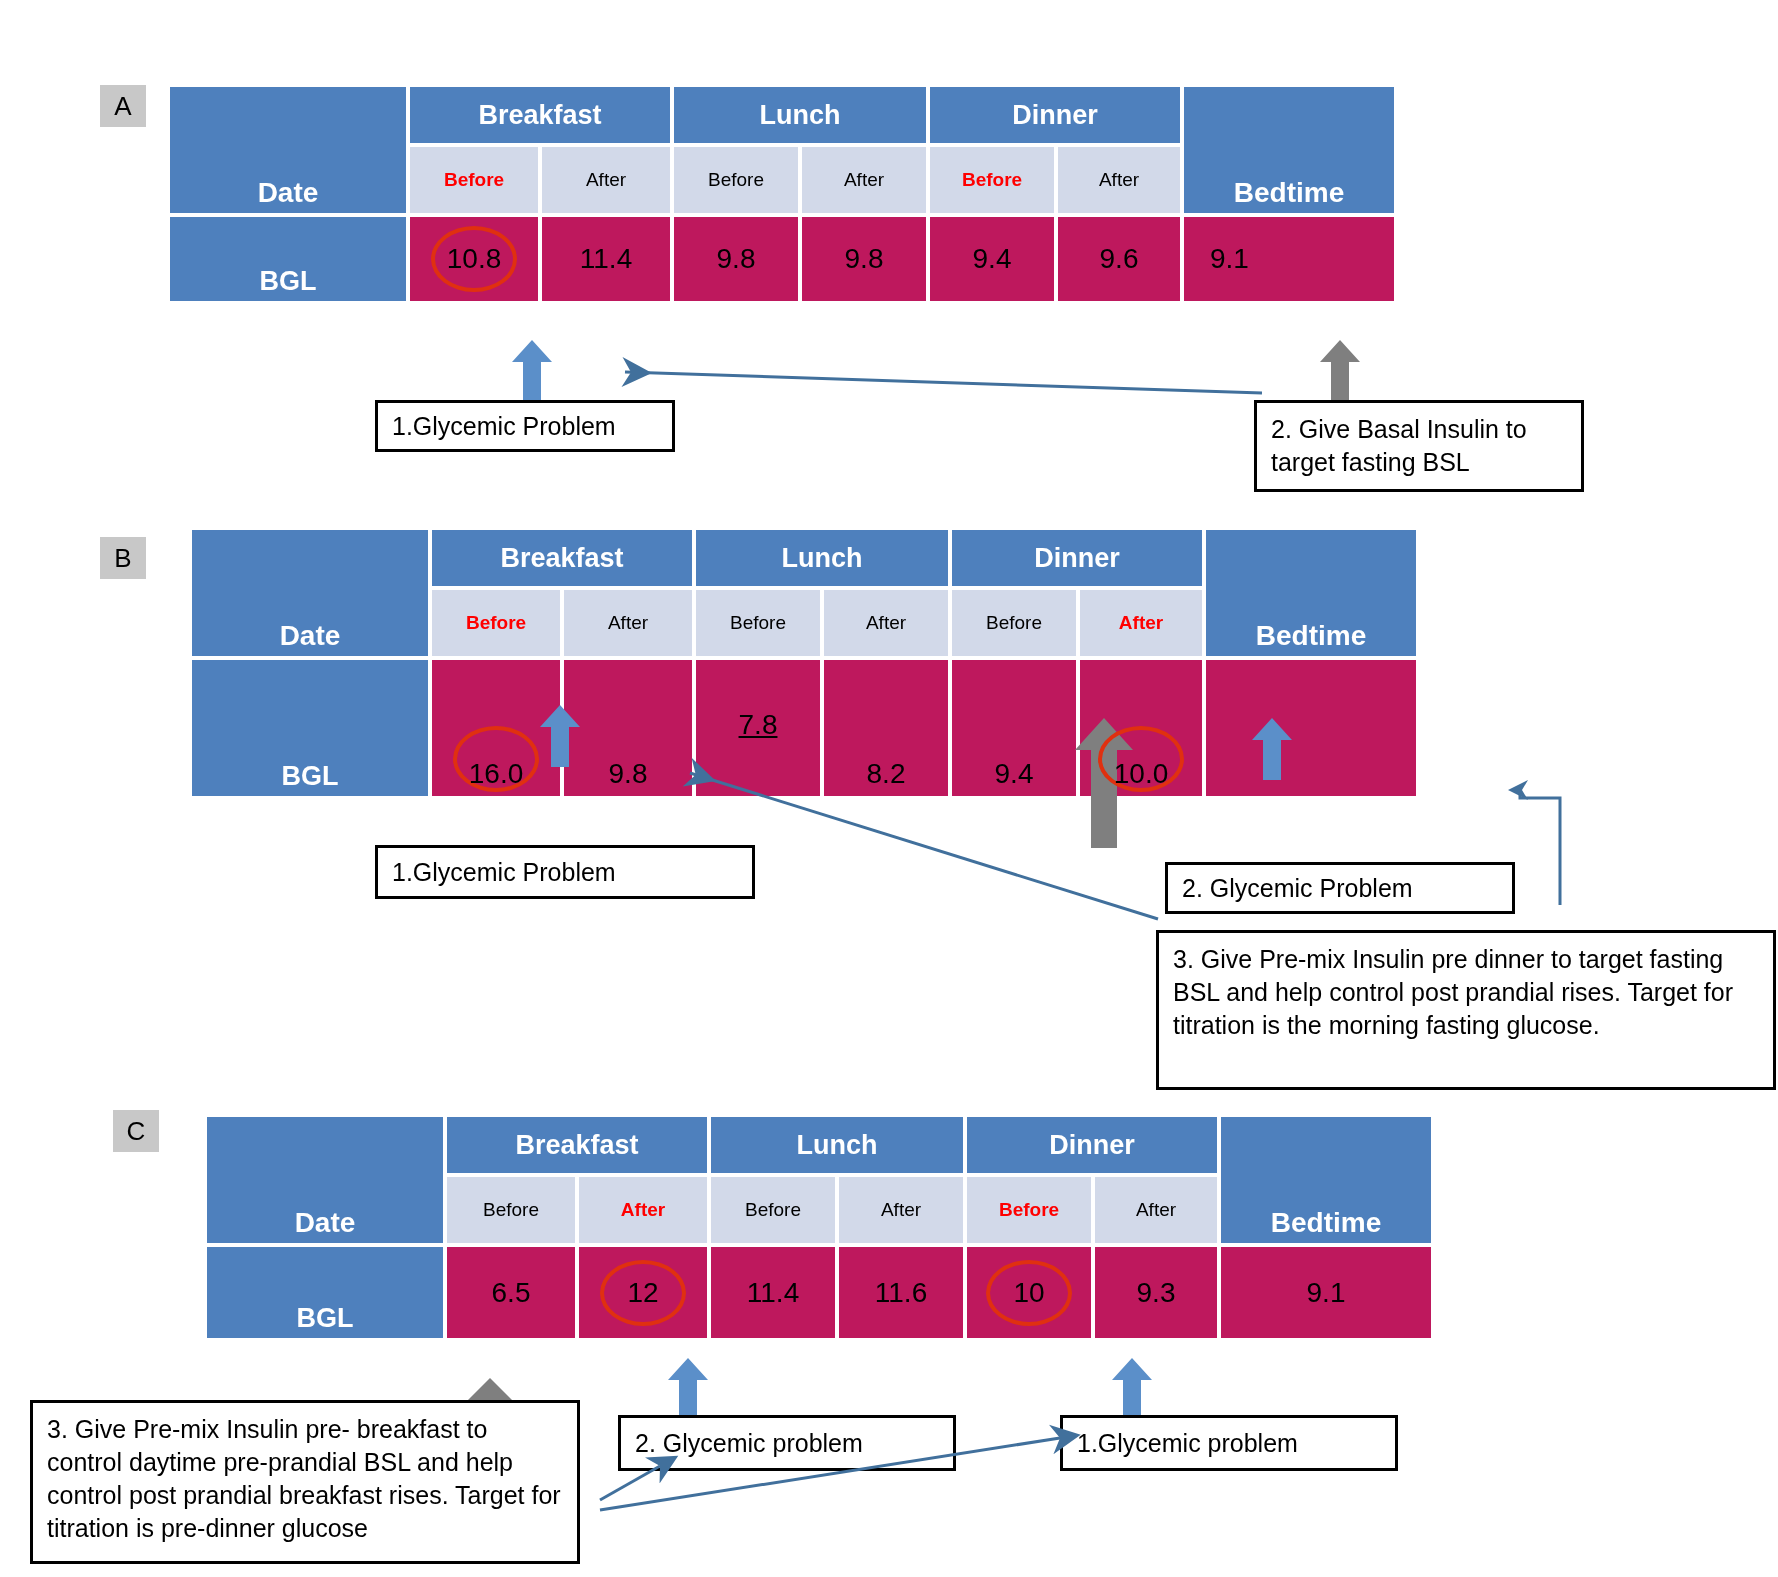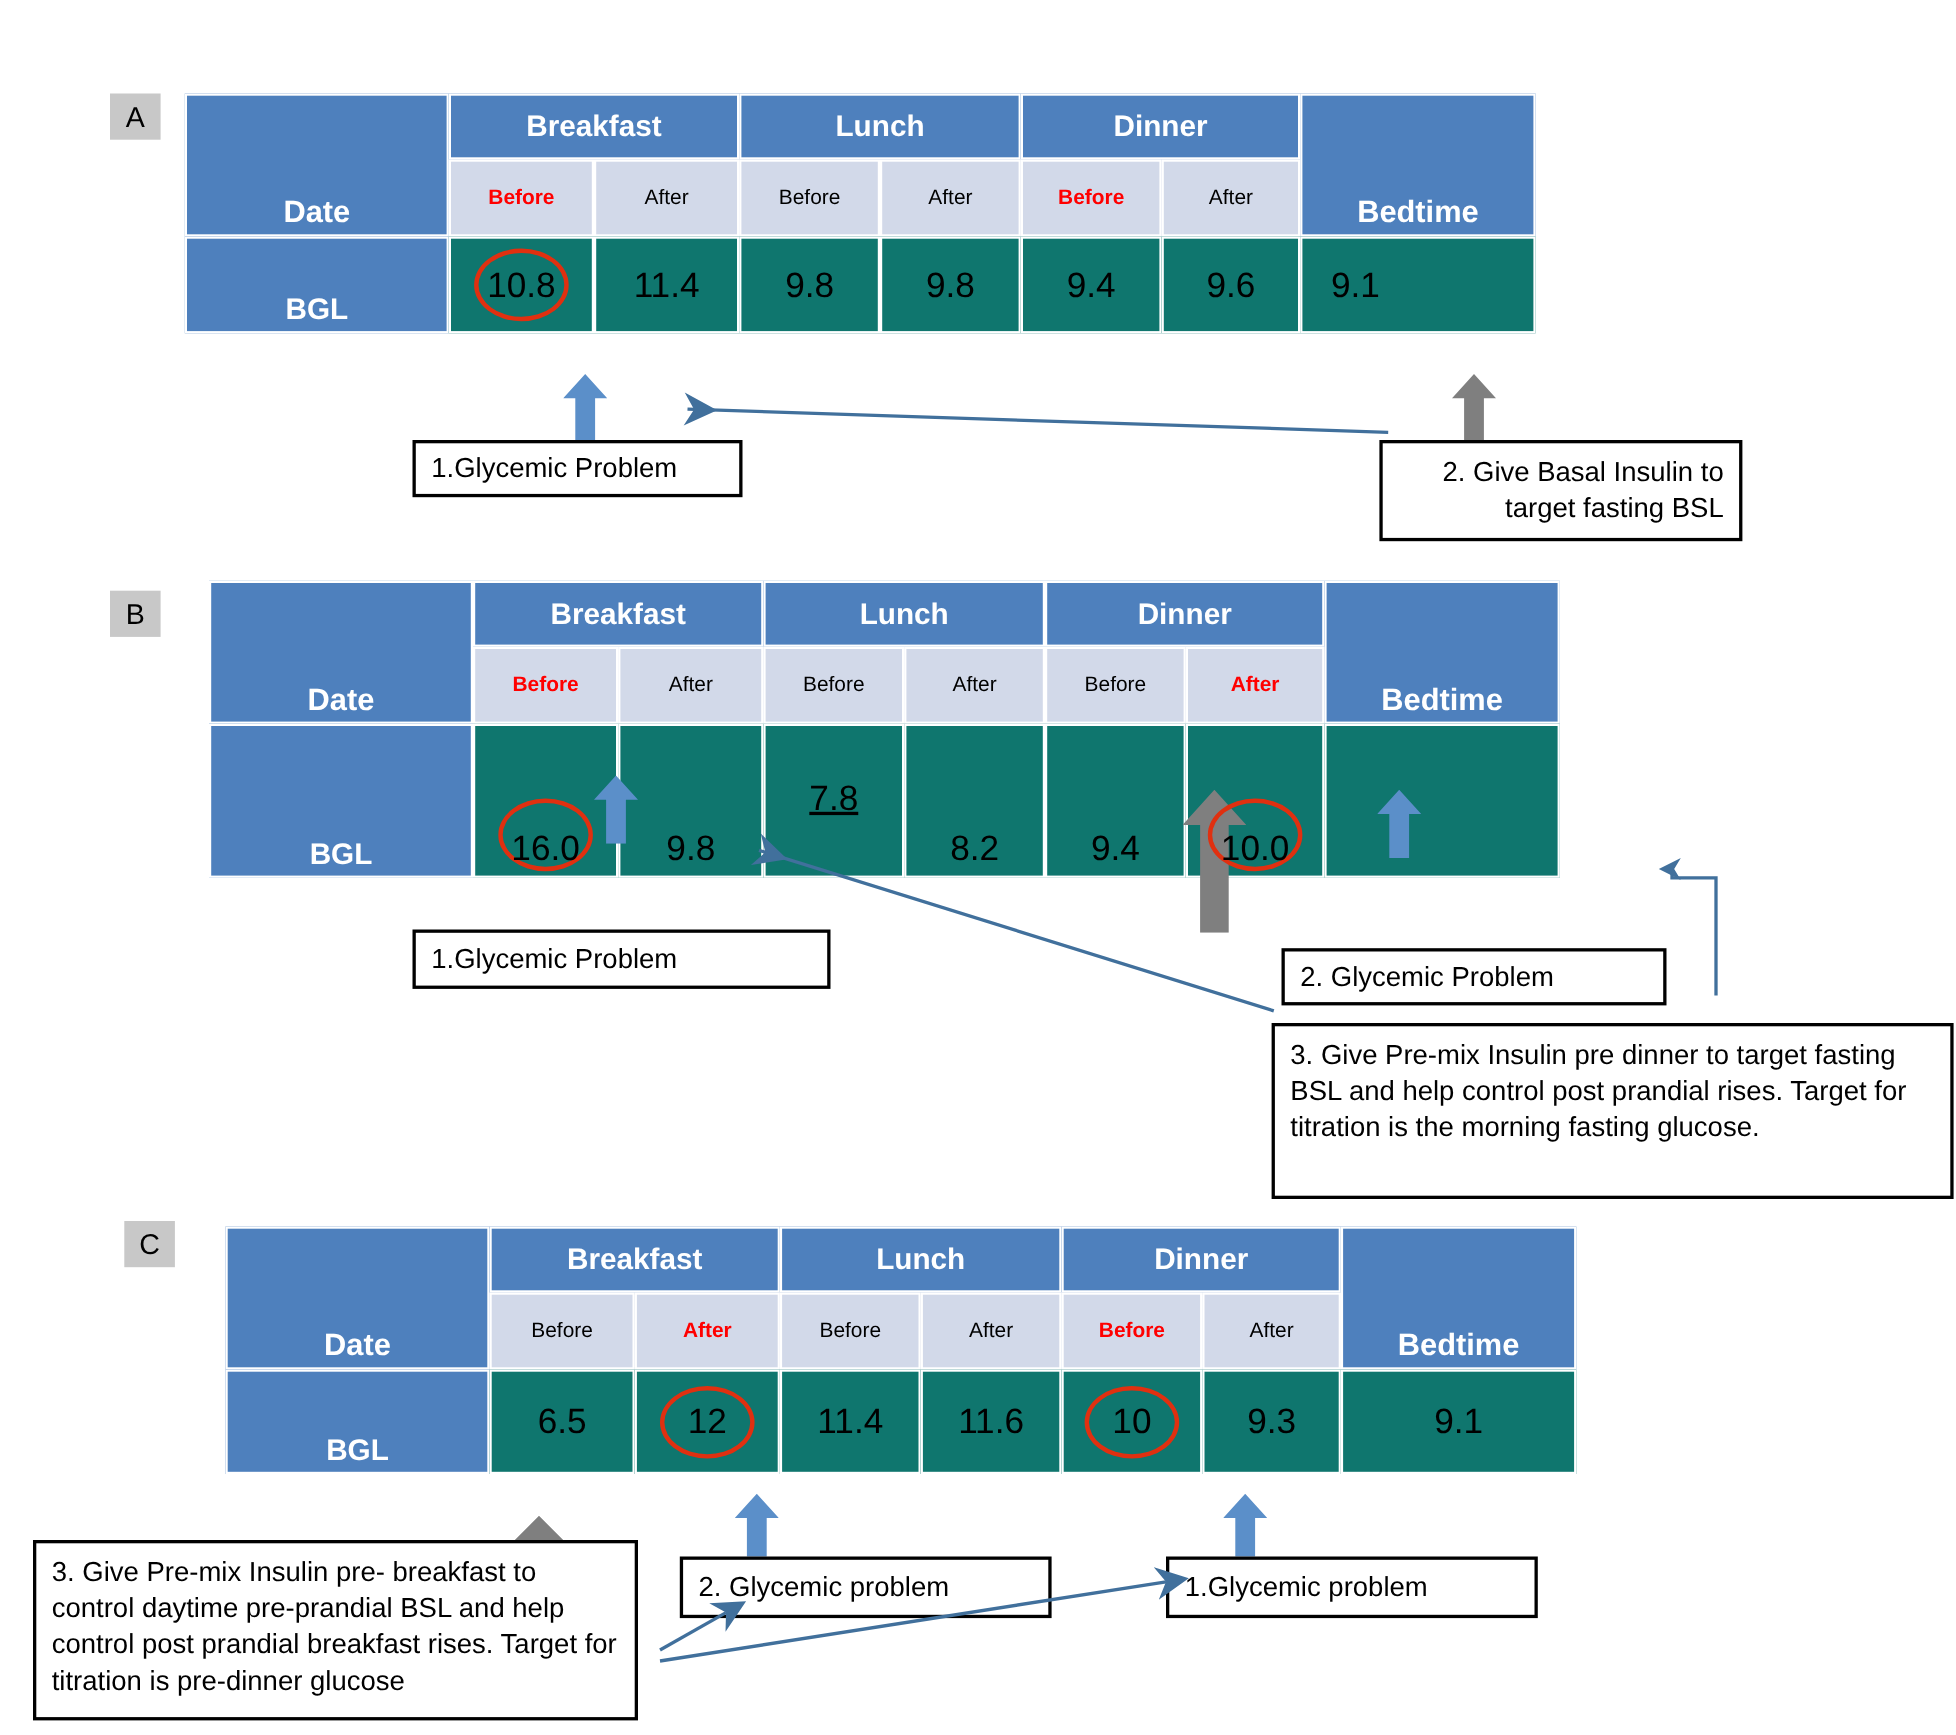--- a/index.html
+++ b/index.html
@@ -76,27 +76,27 @@
     border: 2px solid #ffffff;
     font-size: 19px;
   }
   .sub-cell.hl {
     color: #ff0000;
     font-weight: bold;
   }
   .val-cell {
     box-sizing: border-box;
     grid-row: 3;
-    background: #0f766e;
+    background: #be185d;
     color: #000000;
     display: flex;
     align-items: center;
     justify-content: center;
     border: 2px solid #ffffff;
-    font-size: 32px;
+    font-size: 28px;
     position: relative;
   }
   .val-cell.rowlabel {
     background: #4e80bd;
     color: #ffffff;
     font-weight: bold;
     align-items: flex-end;
     justify-content: center;
     padding-bottom: 4px;
     font-size: 27px;
@@ -213,21 +213,21 @@
 </div>
 
 <svg class="up-arrow" style="left:512px; top:340px;" width="40" height="60" viewBox="0 0 40 60">
   <polygon points="20,0 40,22 29,22 29,60 11,60 11,22 0,22" fill="#5b8fc9"></polygon>
 </svg>
 <svg class="up-arrow" style="left:1320px; top:340px;" width="40" height="60" viewBox="0 0 40 60">
   <polygon points="20,0 40,22 29,22 29,60 11,60 11,22 0,22" fill="#7f7f7f"></polygon>
 </svg>
 
 <div class="callout" style="left:375px; top:400px; width:300px; height:52px; display:flex; align-items:center;">1.Glycemic Problem</div>
-<div class="callout" style="left:1254px; top:400px; width:330px; height:92px;text-align:right;">2. Give Basal Insulin to target fasting BSL</div>
+<div class="callout" style="left:1254px; top:400px; width:330px; height:92px;">2. Give Basal Insulin to target fasting BSL</div>
 
 <div class="panel-tag" style="left:100px; top:537px;">B</div>
 
 <div class="bgl-table" style="left:190px; top:528px;">
   <div class="tbl-grid">
     <div class="cell date-cell" style="height:130px;">Date</div>
     <div class="cell meal-cell" style="grid-column:2 / span 2; height:60px;">Breakfast</div>
     <div class="cell meal-cell" style="grid-column:4 / span 2; height:60px;">Lunch</div>
     <div class="cell meal-cell" style="grid-column:6 / span 2; height:60px;">Dinner</div>
     <div class="cell bedtime-cell">Bedtime</div>

